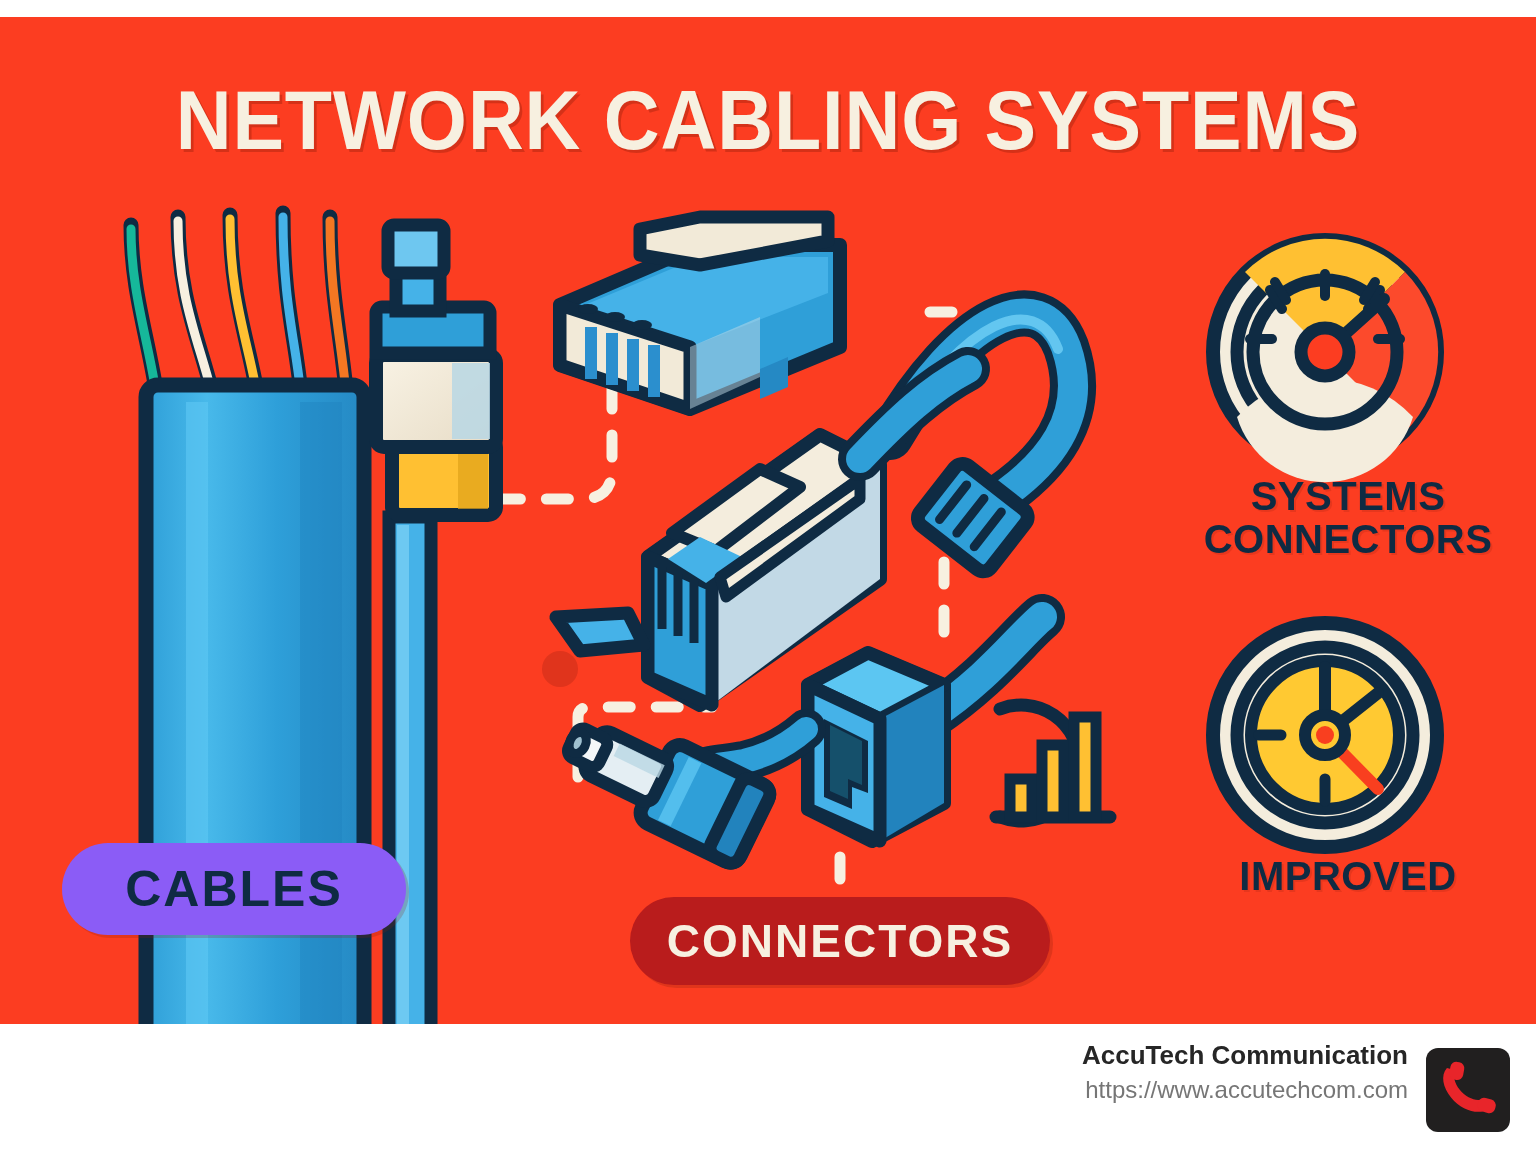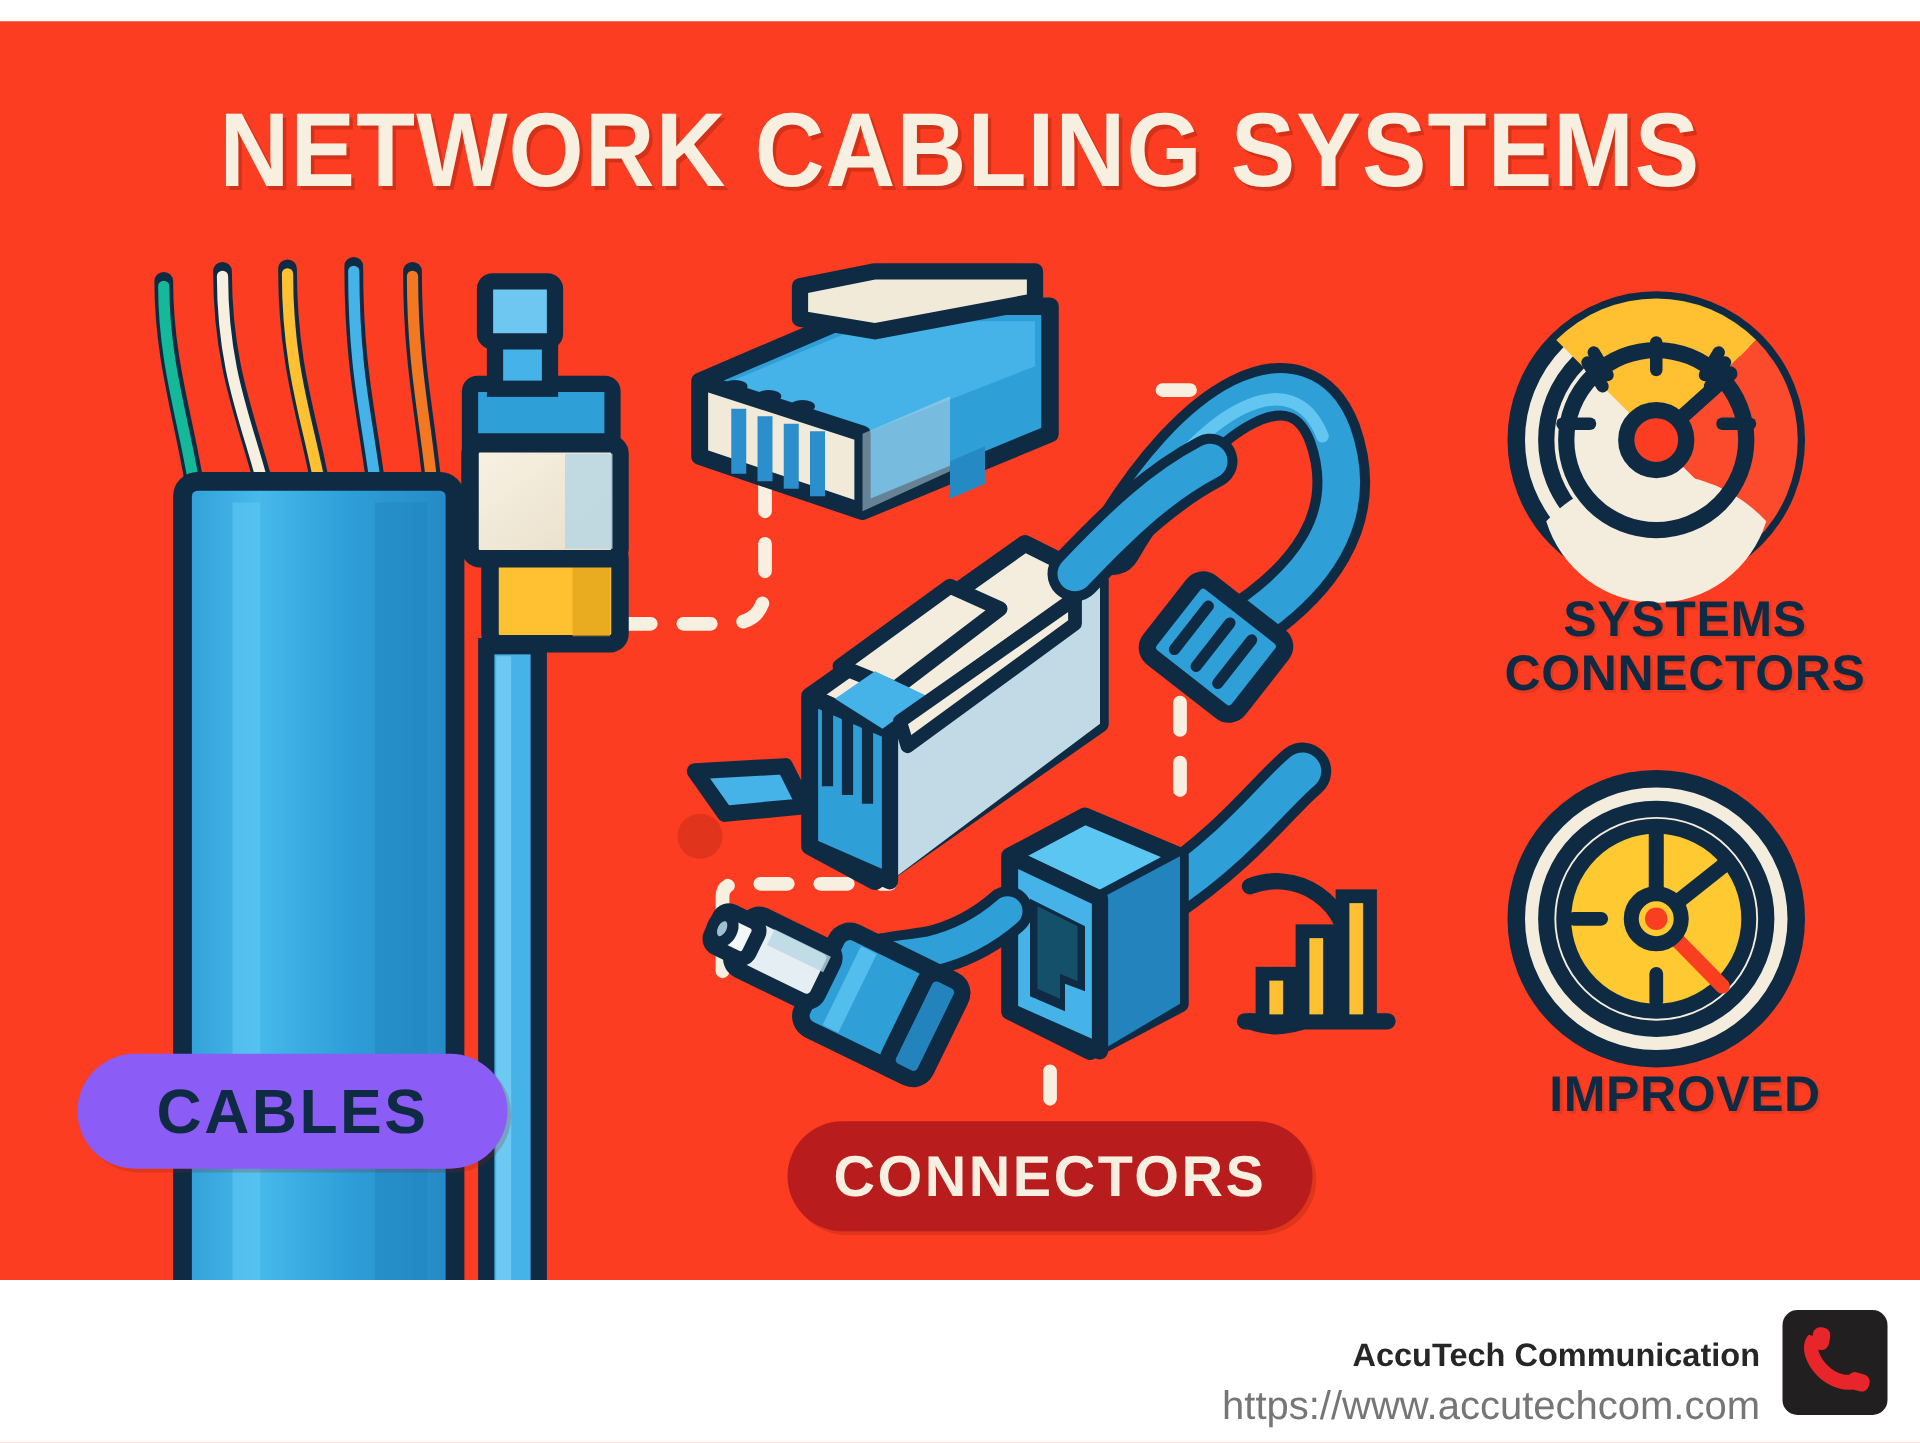--- a/index.html
+++ b/index.html
@@ -80,32 +80,32 @@
   .feature-label span { display: block; }
   
   .footer {
     position: absolute;
     left: 0; top: 1024px;
     width: 1536px; height: 130px;
     background: #ffffff;
   }
   .footer-inner {
     position: absolute;
-    right: 128px; top: 45px;
+    right: 128px; top: 16px;
     text-align: right;
   }
   .brand-name {
     color: #262626;
     font-size: 26px;
     font-weight: bold;
     line-height: 1.2;
   }
   .brand-url {
     color: #767676;
-    font-size: 32px;
+    font-size: 24px;
     line-height: 1.25;
     margin-top: 4px;
   }
   .footer-logo {
     position: absolute;
     right: 26px; top: 1048px;
     width: 84px; height: 84px;
     background: #211f1f;
     border-radius: 12px;
   }

